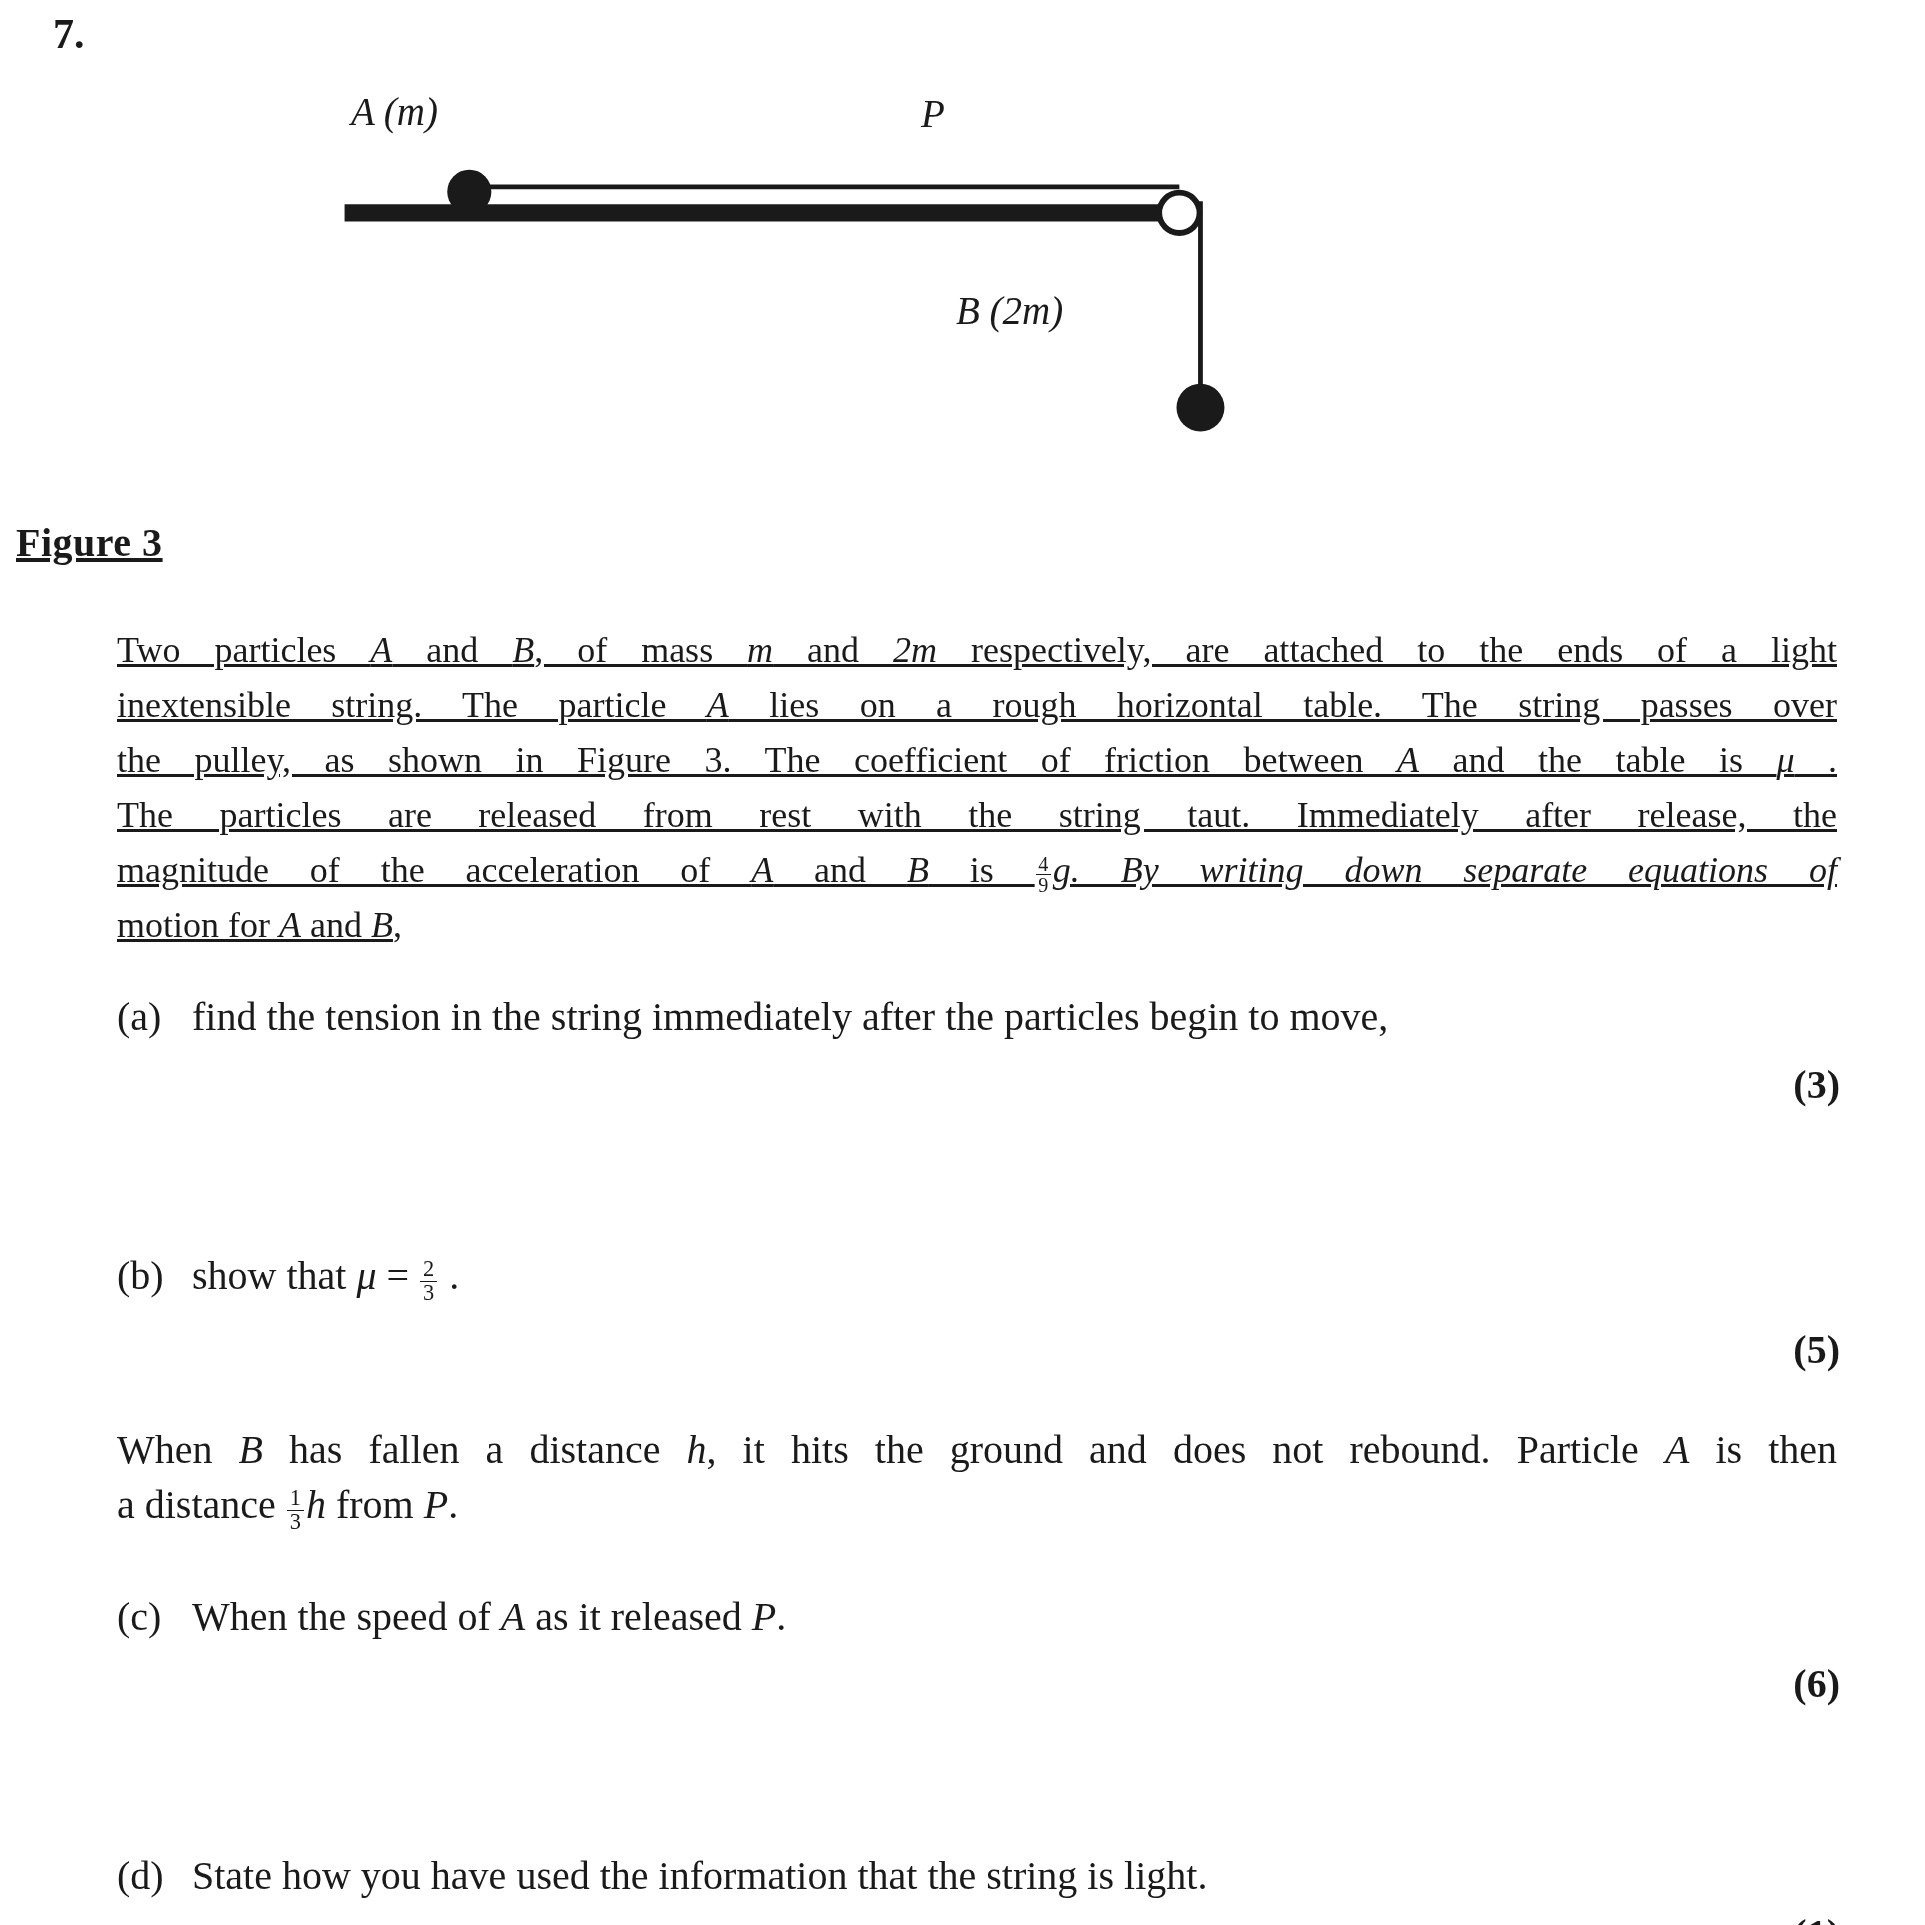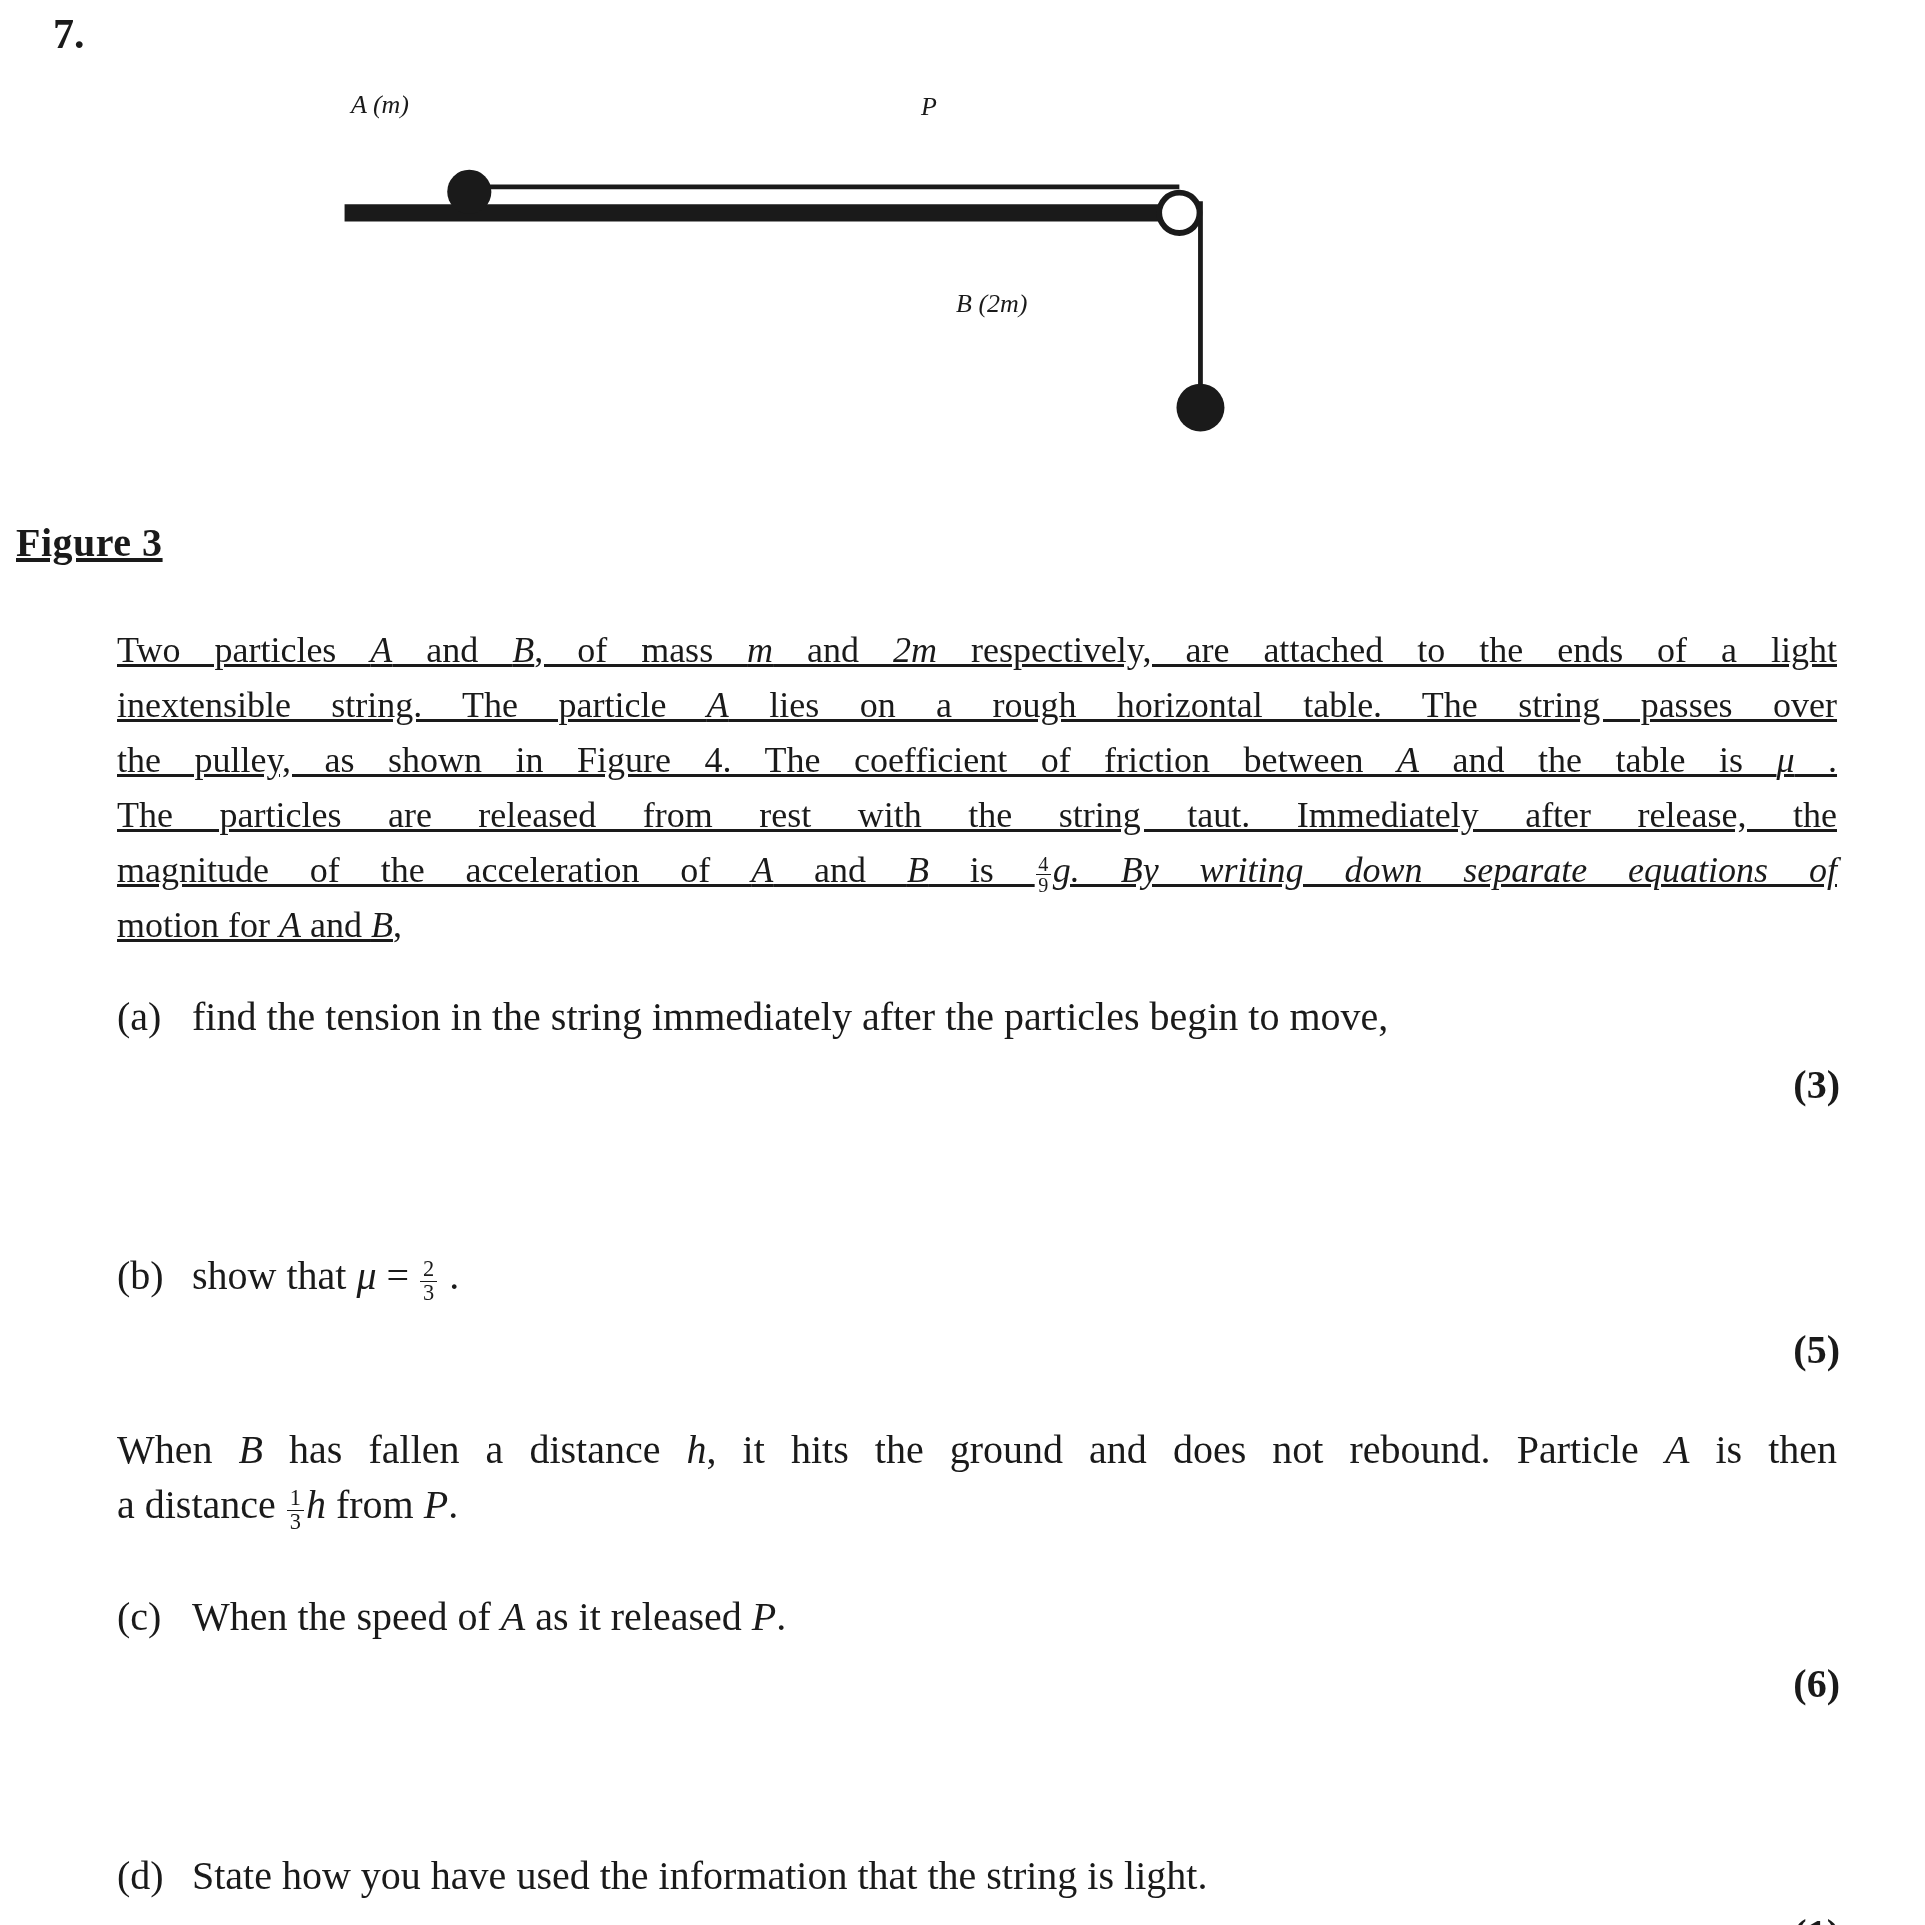--- a/index.html
+++ b/index.html
@@ -31,21 +31,21 @@
     position: absolute;
     left: 0;
     top: 67px;
     width: 1925px;
     height: 403px;
   }
   #figure-svg { display: block; }
 
   .fig-label {
     position: absolute;
-    font-size: 26px;
+    font-size: 39px;
     font-style: italic;
     font-family: "Liberation Serif", "DejaVu Serif", serif;
     white-space: nowrap;
     line-height: 1;
   }
   #label-A { left: 351px; top: 25px; }
   #label-P { left: 921px; top: 27px; }
   #label-B { left: 956px; top: 224px; }
 
   #figure-caption {
@@ -164,21 +164,21 @@
 
 <div id="figure-caption">Figure 3</div>
 
 <div id="body-text">
 
   <span class="ln just"><span>Two particles </span><i>A</i><span> and </span><i>B</i><span>, of mass </span><i>m</i><span> and </span><i>2m</i><span> respectively, are attached to the ends of a light</span></span>
 
   <span class="ln just"><span>inextensible string.  The particle </span><i>A</i><span> lies on a rough horizontal table.  The string passes over</span></span>
 
 
-  <span class="ln just"><span>the pulley, as shown in Figure 4.  The coefficient of friction between </span><i>A</i><span> and the table is </span><i>μ</i><span> .</span></span>
+  <span class="ln just"><span>the pulley, as shown in Figure 3.  The coefficient of friction between </span><i>A</i><span> and the table is </span><i>μ</i><span> .</span></span>
 
   <span class="ln just"><span>The particles are released from rest with the string taut.  Immediately after release, the</span></span>
 
   <span class="ln just"><span>magnitude of the acceleration of </span><i>A</i><span> and </span><i>B</i><span> is </span><span class="frac"><span class="num">4</span><span class="den">9</span></span><i>g.  By writing down separate equations of</i></span>
 
   <span class="ln"><span>motion for </span><i>A</i><span> and </span><i>B</i><span>,</span></span>
 </div>
 
 <div class="part" id="part-a">
   <div class="part-row">

